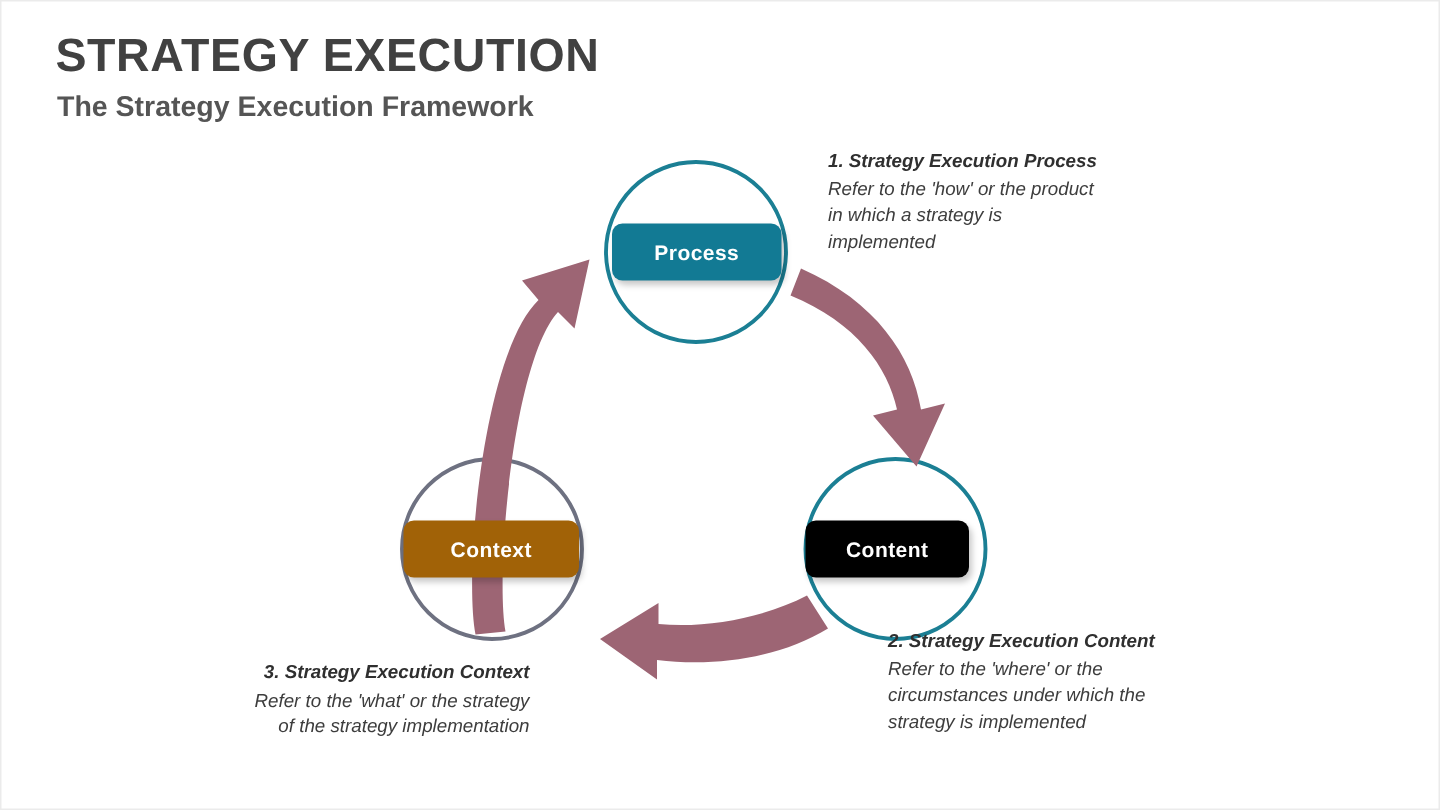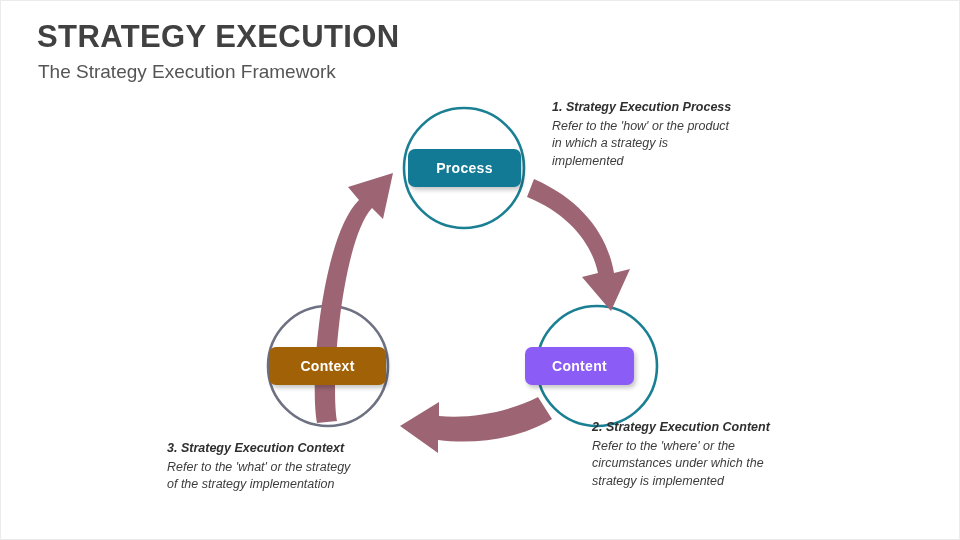--- a/index.html
+++ b/index.html
@@ -29,21 +29,21 @@
     font-weight: bold;
     letter-spacing: 0.4px;
     color: #414141;
     white-space: nowrap;
   }
   #subtitle {
     position: absolute;
     left: 37px;
     top: 60px;
     font-size: 19px;
-    font-weight: normal;
+    font-weight: bold;
     color: #555555;
     white-space: nowrap;
   }
 
   
   #diagram {
     position: absolute;
     left: 0;
     top: 0;
     width: 960px;
@@ -64,21 +64,21 @@
     align-items: center;
     justify-content: center;
     color: #ffffff;
     font-size: 14px;
     font-weight: bold;
     letter-spacing: 0.3px;
     box-shadow: 2px 3px 4px rgba(0,0,0,0.22);
     box-sizing: border-box;
   }
   #pill-process { left: 407px; top: 148px; width: 113px; background: #127a94; }
-  #pill-content { left: 524px; top: 346px; width: 109px; background: #8b5cf6; }
+  #pill-content { left: 536px; top: 346px; width: 109px; background: #000000; }
   #pill-context { left: 268px; top: 346px; width: 117px; background: #a16207; }
 
   
   .annotation {
     position: absolute;
     font-size: 12.5px;
     line-height: 17.6px;
     color: #3d3d3d;
     font-style: italic;
   }
@@ -87,21 +87,21 @@
     color: #2f2f2f;
     display: block;
     margin-bottom: 1px;
   }
   .annotation .ann-body {
     display: block;
     color: #3d3d3d;
   }
   #ann-1 { left: 551px; top: 98px;  width: 186px; }
   #ann-2 { left: 591px; top: 418px; width: 192px; }
-  #ann-3 { left: 166px; top: 439px; width: 186px; }
+  #ann-3 { left: 166px; top: 439px; width: 186px; text-align: right; }
 </style>
 </head>
 <body>
 
 <div id="slide">
 
   <div id="title">STRATEGY EXECUTION</div>
   <div id="subtitle">The Strategy Execution Framework</div>
 
   <div id="diagram">

